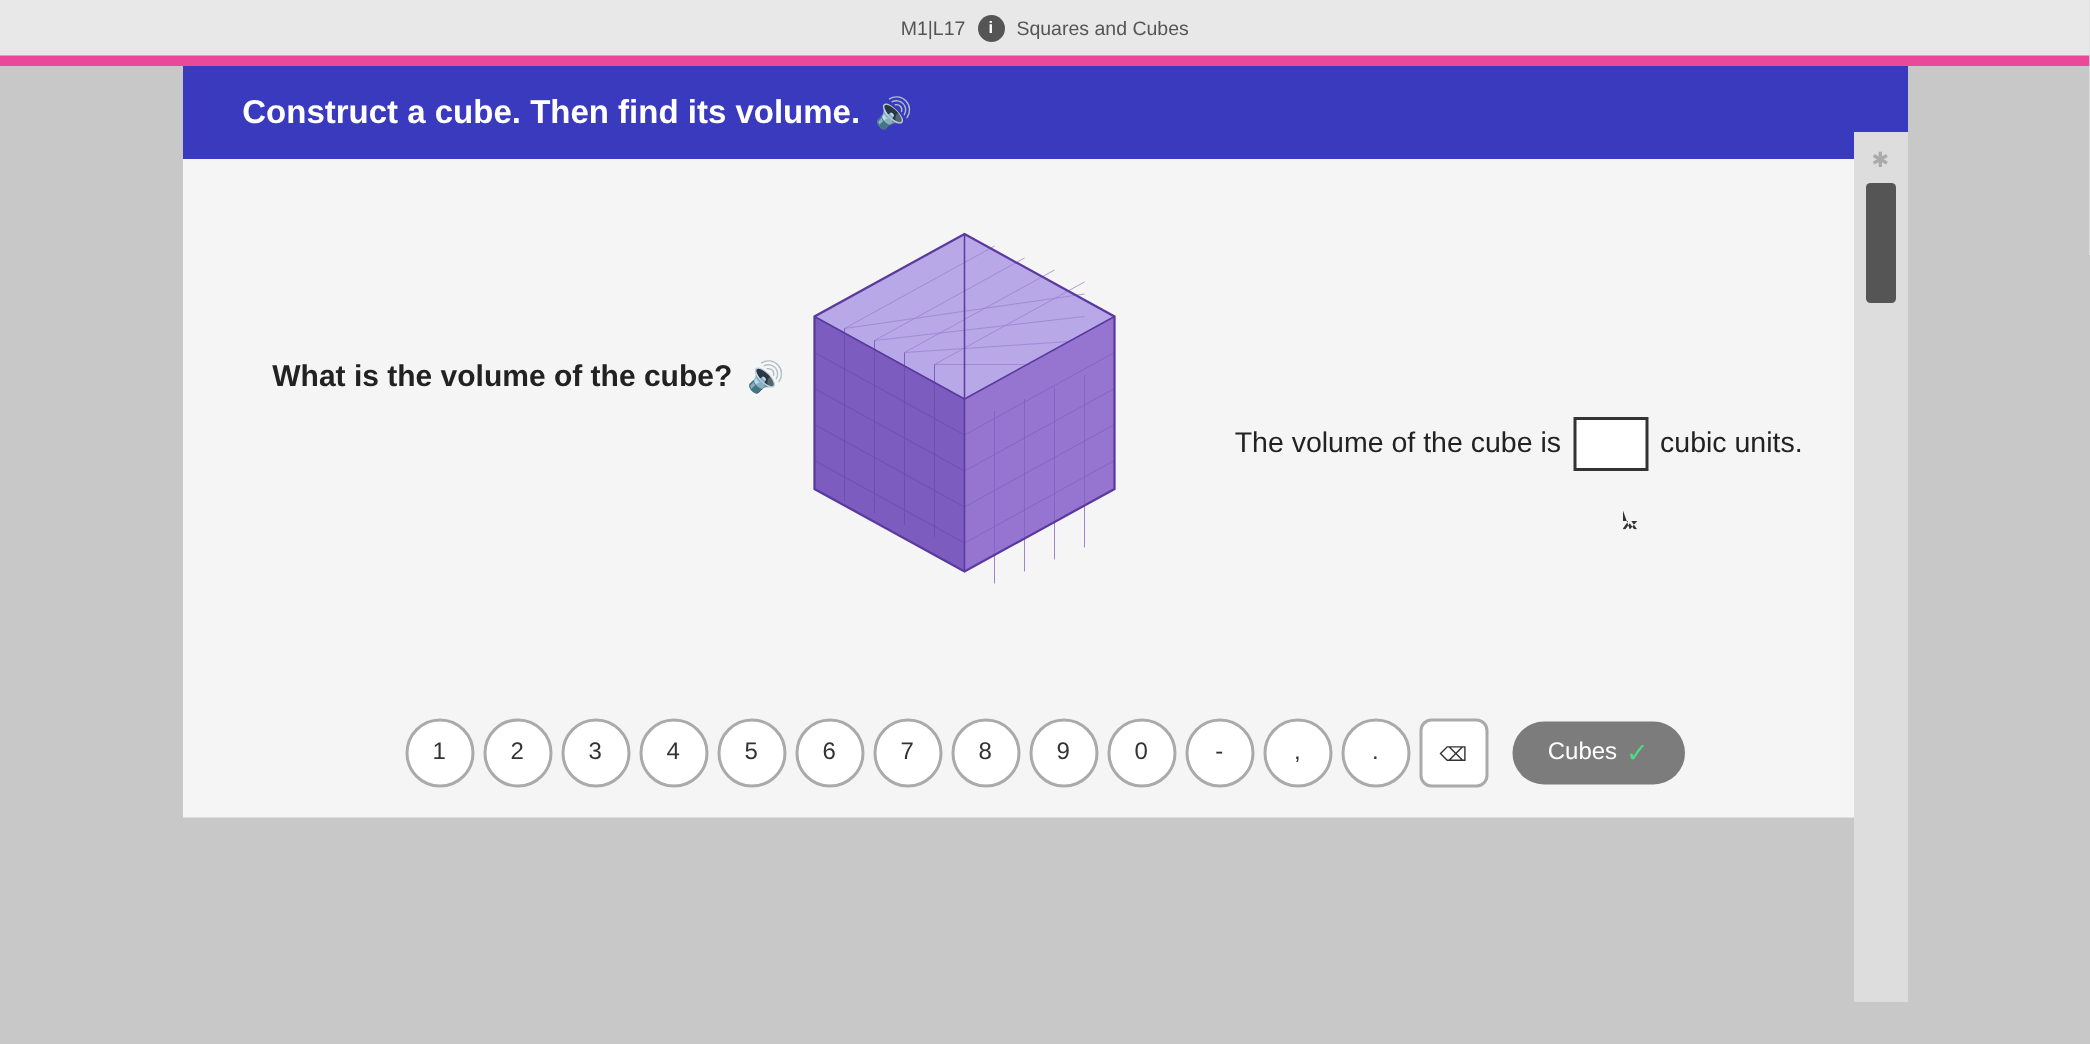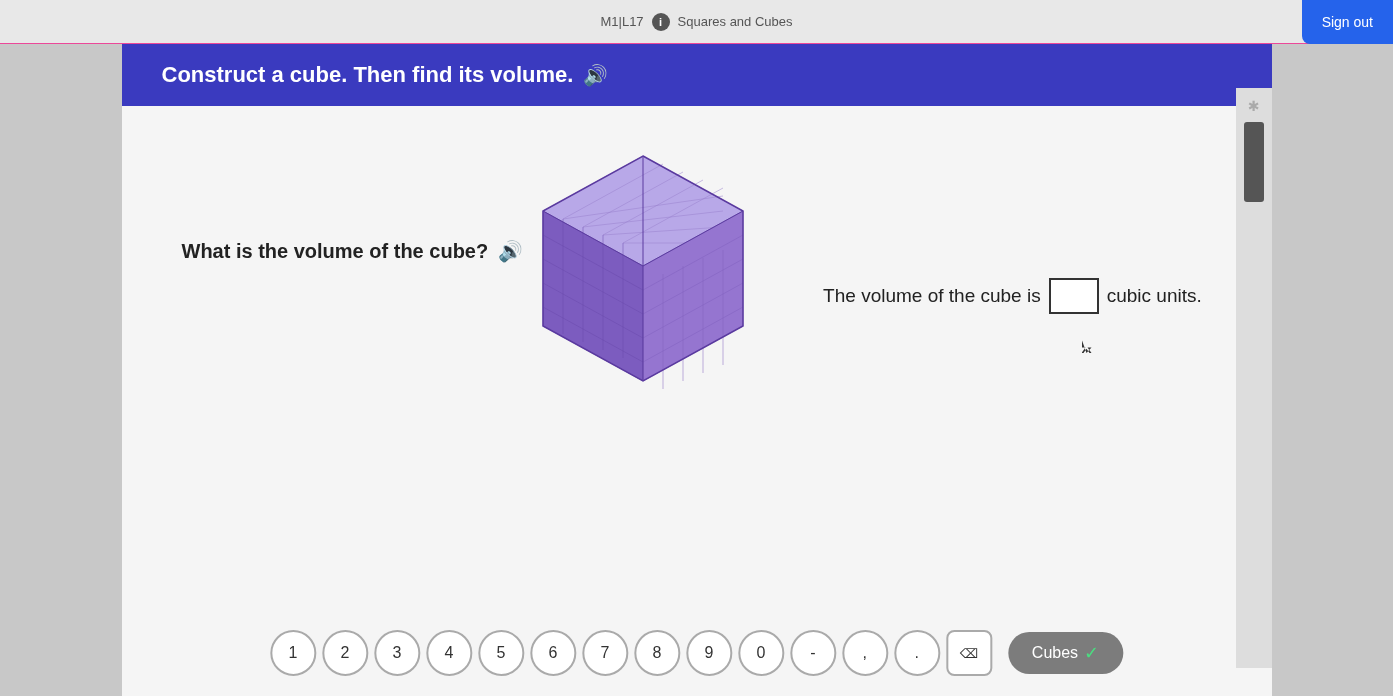--- a/index.html
+++ b/index.html
@@ -14,21 +14,21 @@
 
     
     .top-bar {
       width: 100%;
       height: 44px;
       background: #e8e8e8;
       display: flex;
       align-items: center;
       justify-content: center;
       position: relative;
-      border-bottom: 1px solid #ec4899;
+      border-bottom: 7px solid #ec4899;
     }
     .top-bar-title {
       font-size: 14px;
       color: #333;
       display: flex;
       align-items: center;
       gap: 8px;
     }
     .lesson-label {
       font-size: 13px;
@@ -59,21 +59,21 @@
       cursor: pointer;
       border-radius: 0 0 0 8px;
       font-weight: 500;
     }
 
     
     .main-content {
       width: 1150px;
       margin: 0 auto;
       background: #f5f5f5;
-      height: 652px;
+      height: 501px;
       position: relative;
     }
 
     
     .banner {
       background: #3a3abf;
       width: 100%;
       padding: 18px 40px;
       display: flex;
       align-items: center;
@@ -240,21 +240,20 @@
   </style>
 </head>
 <body>
 
 <div class="top-bar">
   <div class="top-bar-title">
     <span class="lesson-label">M1|L17</span>
     <span class="info-icon">i</span>
     <span class="lesson-label">Squares and Cubes</span>
   </div>
-  <button class="sign-out-btn">Sign out</button>
 </div>
 
 <div class="main-content">
 
   <div class="banner">
     <span class="banner-text">Construct a cube. Then find its volume.</span>
     <span class="speaker-icon">🔊</span>
   </div>
 
   <div class="question-area">

